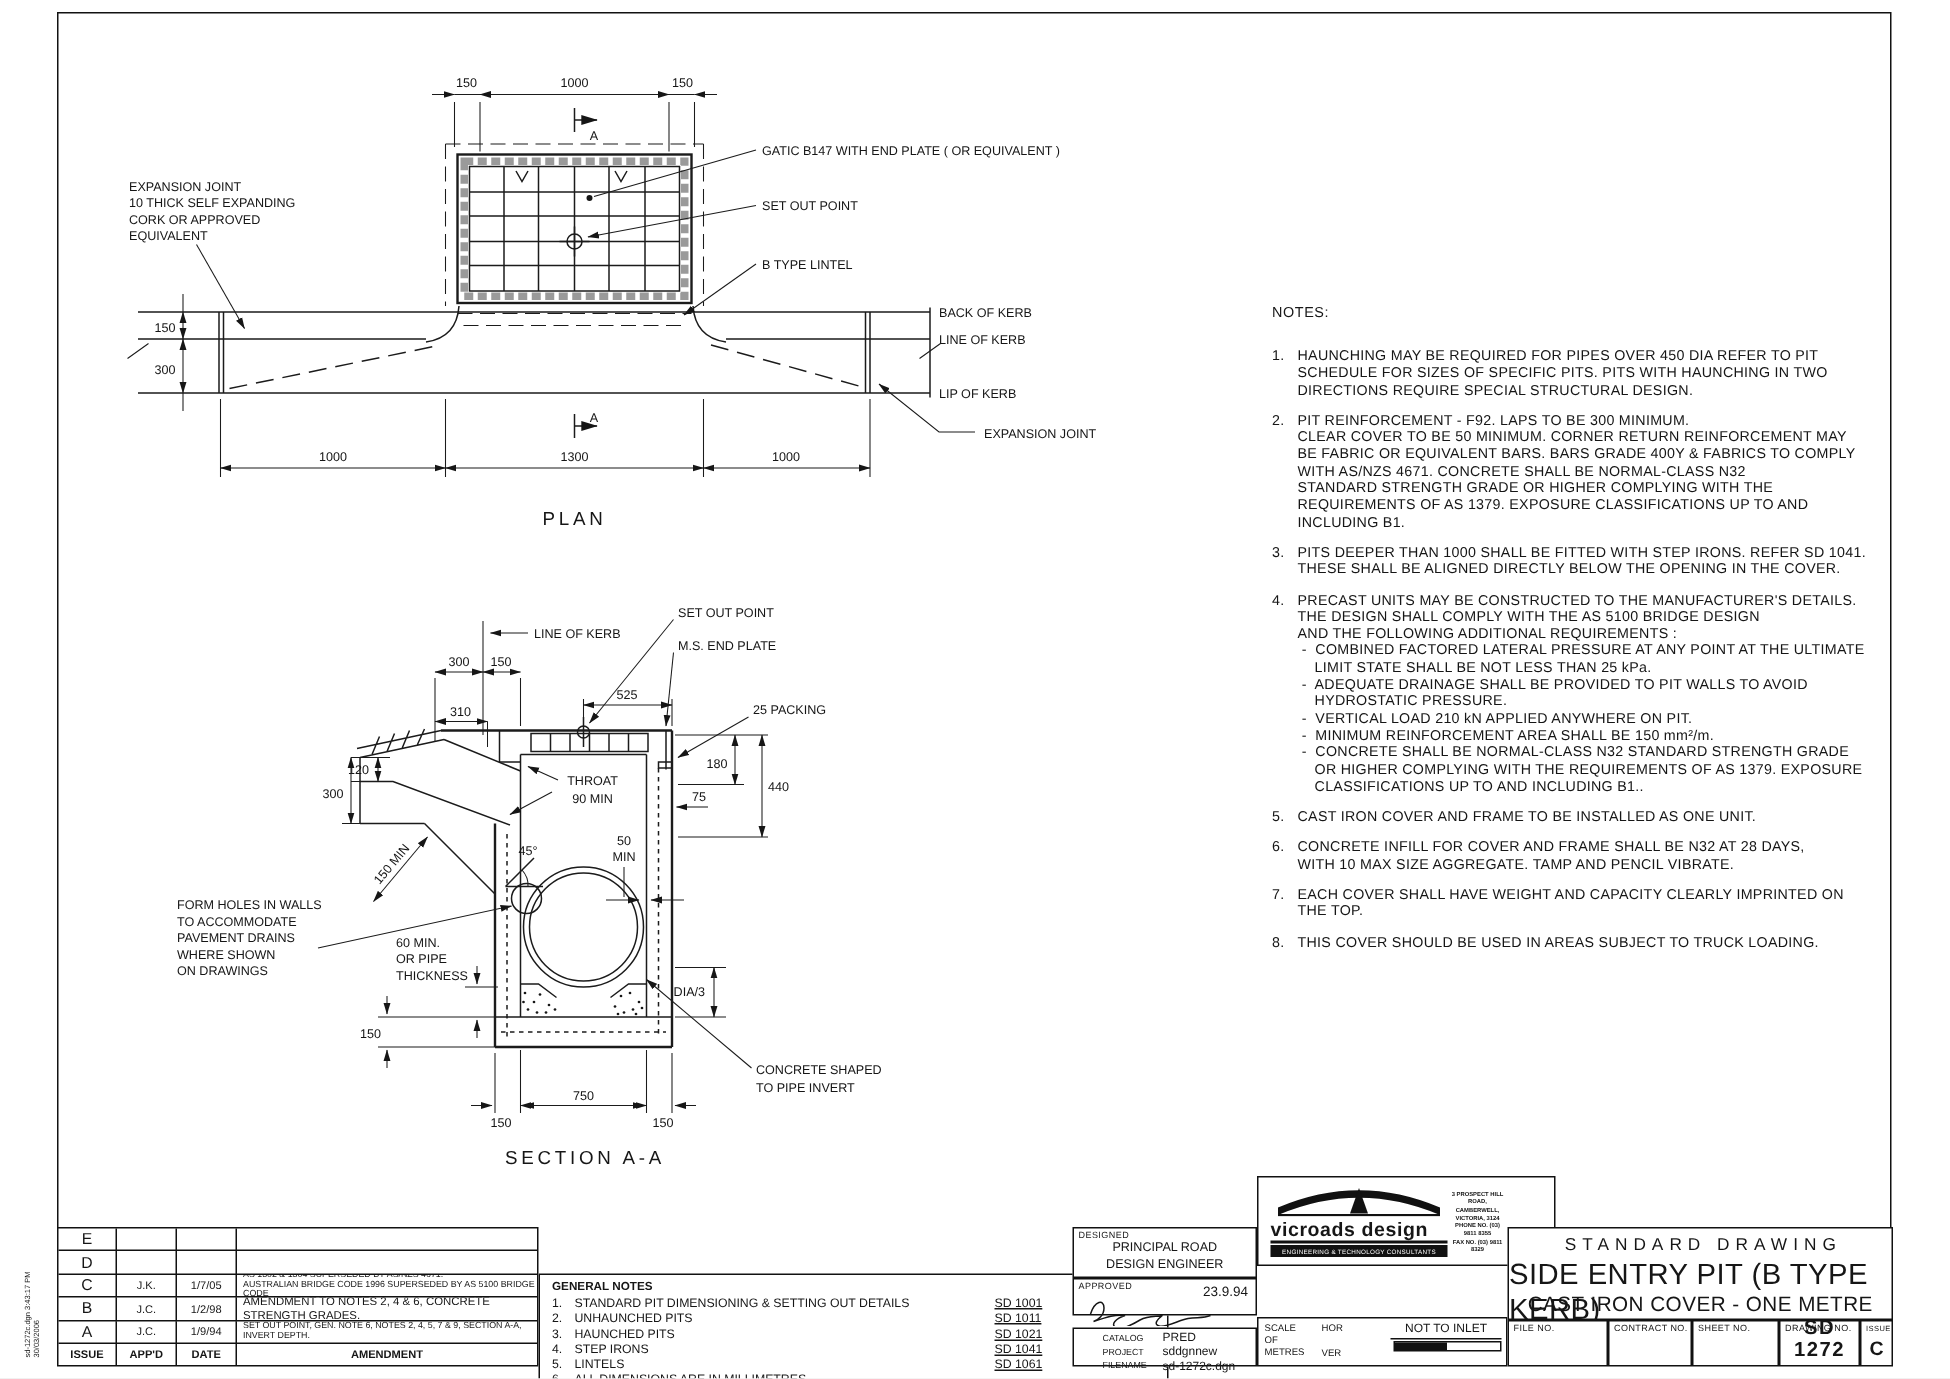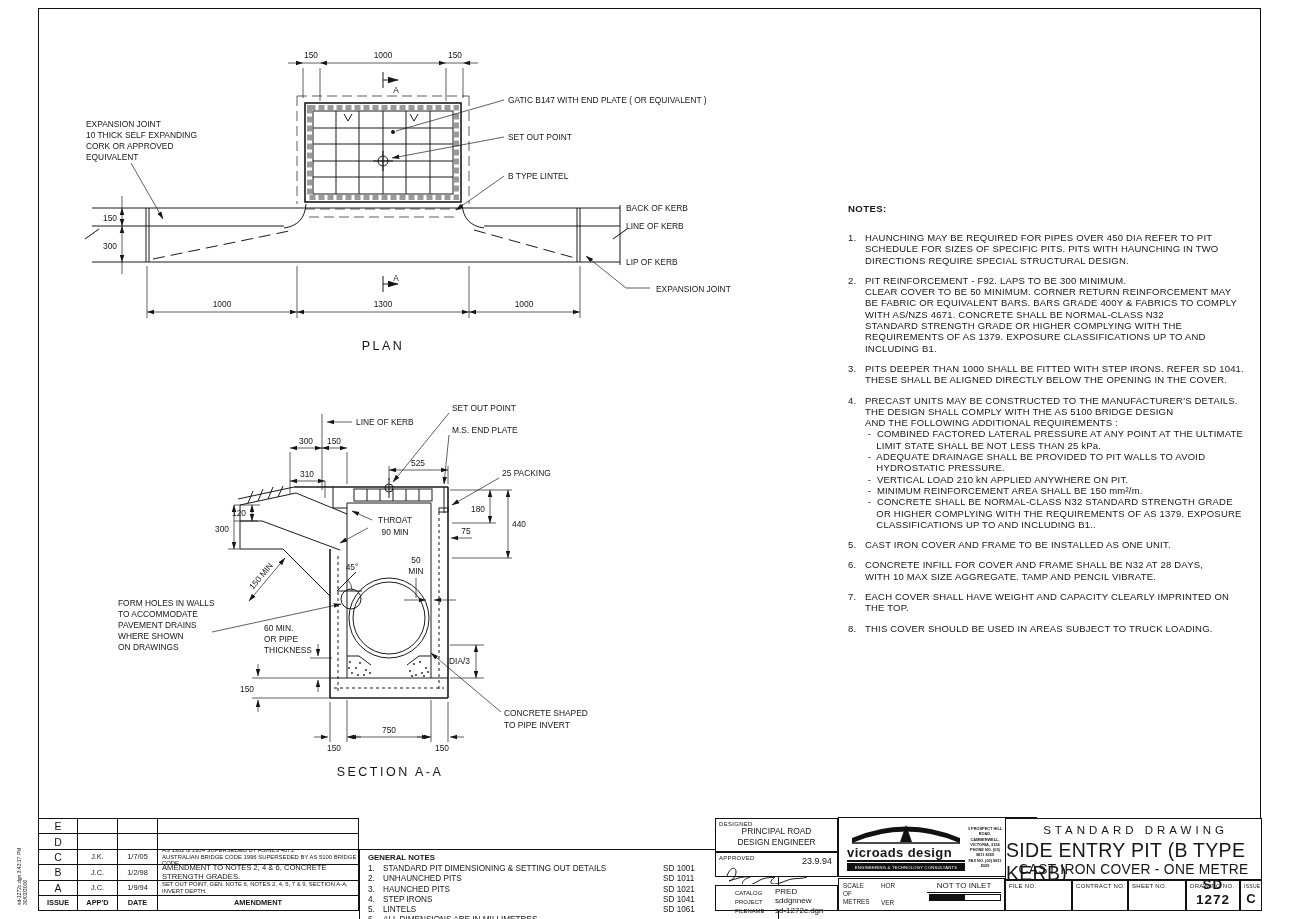--- a/index.html
+++ b/index.html
@@ -11,52 +11,52 @@
   .t8e{font-size:8.4px;text-anchor:end;}
   .ttl{font-size:12.5px;letter-spacing:2.5px;text-anchor:middle;}
   .s{stroke:#1b1b1b;stroke-width:1;fill:none;}
   .s2{stroke:#1b1b1b;stroke-width:1.6;fill:none;}
   .th{stroke:#1b1b1b;stroke-width:.7;fill:none;}
   .dash{stroke-dasharray:10 5;}
   .dash2{stroke-dasharray:12 6;}
   .dash3{stroke-dasharray:3 3;}
   
   .notes{position:absolute;left:848px;top:203px;width:416px;}
-  .notes .hd{font-size:9.6px;font-weight:bold;margin-bottom:18px;letter-spacing:.4px;}
+  .notes .hd{font-size:9.6px;font-weight:normal;margin-bottom:18px;letter-spacing:.4px;}
   .note{display:flex;margin-bottom:9px;font-size:9.5px;line-height:11.3px;letter-spacing:.2px;}
   .note .nn{width:17px;flex:none;}
   .note .nt{white-space:pre-wrap;flex:1;}
   
   .bx{position:absolute;border:1.3px solid #111;background:#fff;box-sizing:border-box;}
   .lab{position:absolute;left:3px;top:2px;font-size:6px;letter-spacing:.3px;}
   
   .rev{left:38px;top:818px;width:321px;height:93px;display:grid;grid-template-columns:39px 40px 40px 1fr;grid-template-rows:15.4px 15.4px 15.4px 15.4px 15.4px 1fr;}
   .rc{border-right:1px solid #111;border-bottom:1px solid #111;display:flex;align-items:center;justify-content:center;font-size:7.4px;overflow:hidden;box-sizing:border-box;}
   .rc.last{border-right:none;} .rc.bot{border-bottom:none;}
   .rc.iss{font-size:10.5px;}
   .rc.amend{justify-content:flex-start;padding-left:4px;white-space:pre-line;}
   .rc.small{font-size:5.9px;line-height:6.4px;}
   .rc.med{font-size:7.6px;}
   .rc.hed{font-weight:bold;font-size:7.4px;}
   
   .gnotes{left:359px;top:849px;width:420px;height:93px;padding:3px 0 0 8px;font-size:8.2px;line-height:10.2px;}
   .gnotes .hd{font-weight:bold;font-size:7.8px;margin-bottom:1px;}
   .gn-row{position:relative;display:flex;}
   .gn-num{width:15px;flex:none;}
-  .gn-sd{position:absolute;left:295px;top:0;}
+  .gn-sd{position:absolute;left:295px;top:0;text-decoration:underline;}
   
   .designed{left:715px;top:818px;width:123px;height:34px;}
   .designed .val{position:absolute;left:0;right:0;top:7px;text-align:center;font-size:8.4px;line-height:10.5px;white-space:pre-line;}
   .approved{left:715px;top:852px;width:123px;height:25px;}
   .approved .date{position:absolute;right:5px;top:3px;font-size:9px;}
   .catalog{left:715px;top:885px;width:123px;height:26px;padding:2px 0 0 19px;}
   .cat-row{display:flex;font-size:8px;line-height:7.8px;}
   .cat-row .cl{width:40px;flex:none;font-size:5.9px;padding-top:1.5px;}
   
-  .logo{left:838px;top:817px;width:199px;height:60px;}
+  .logo{left:838px;top:784px;width:199px;height:60px;}
   .brand{position:absolute;left:8px;top:27px;font-size:13px;font-weight:bold;letter-spacing:.4px;}
   .brand-rule{position:absolute;left:8px;top:42px;width:118px;height:2px;background:#111;}
   .brand-bar{position:absolute;left:8px;top:45px;width:118px;height:8px;background:#111;color:#fff;font-size:4.2px;display:flex;align-items:center;justify-content:center;letter-spacing:.2px;}
   .addr{position:absolute;left:127px;top:8px;width:38px;font-size:3.9px;line-height:5.3px;font-weight:bold;text-align:center;white-space:pre-line;}
   
   .scale{left:838px;top:878px;width:167px;height:33px;}
   .sc-l{position:absolute;left:4px;top:3px;font-size:6.4px;line-height:8.2px;white-space:pre-line;}
   .sc-hor{position:absolute;left:42px;top:3px;font-size:6.4px;}
   .sc-ver{position:absolute;left:42px;top:20px;font-size:6.4px;}
   .nts{position:absolute;left:88px;top:2px;width:74px;text-align:center;font-size:8px;border-bottom:1px solid #111;padding-bottom:2px;}

